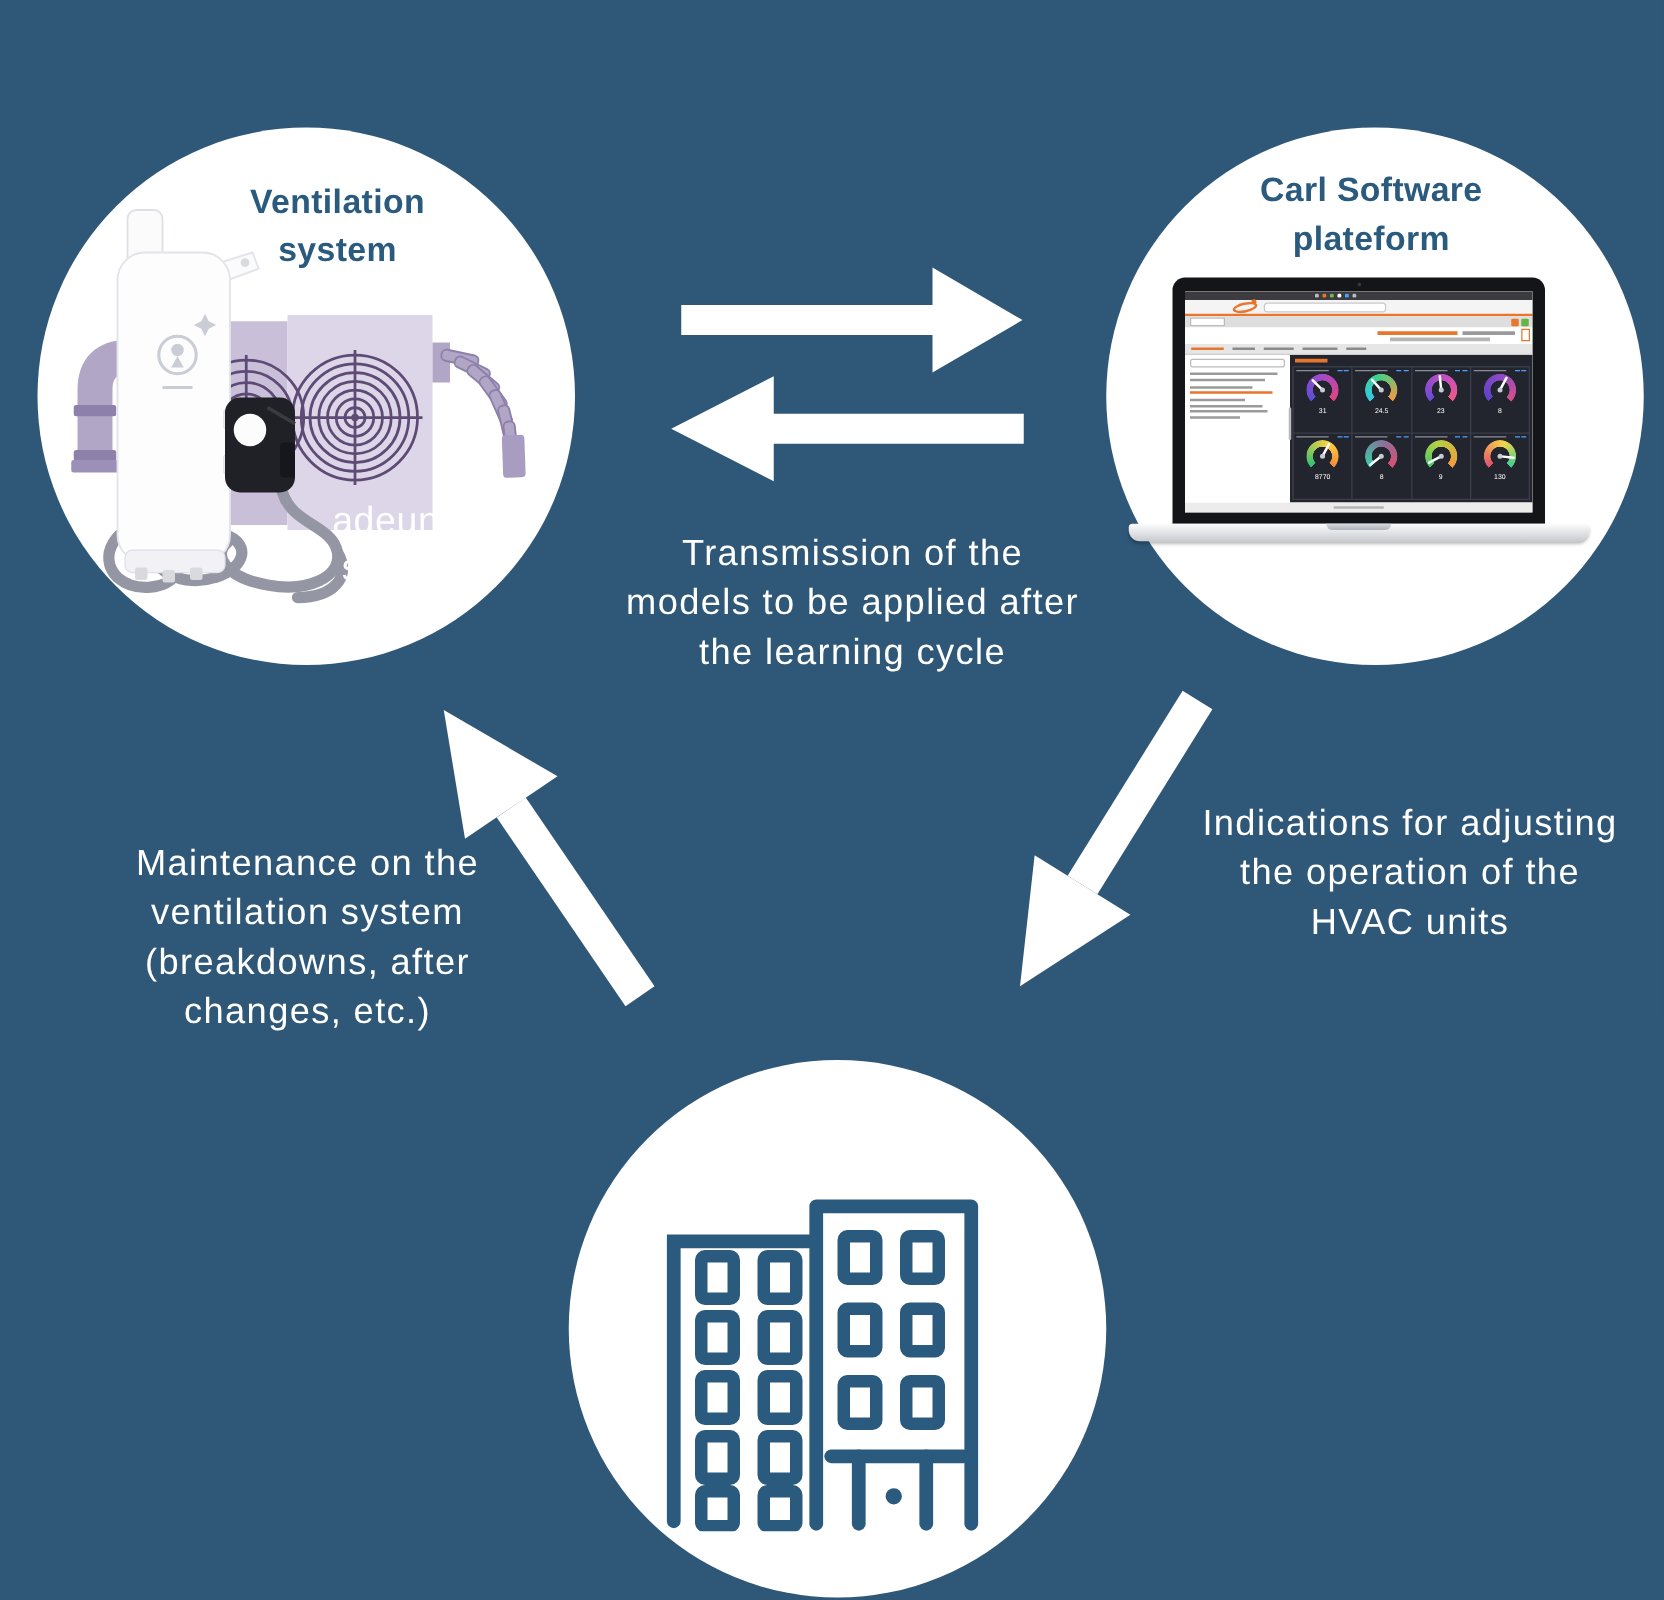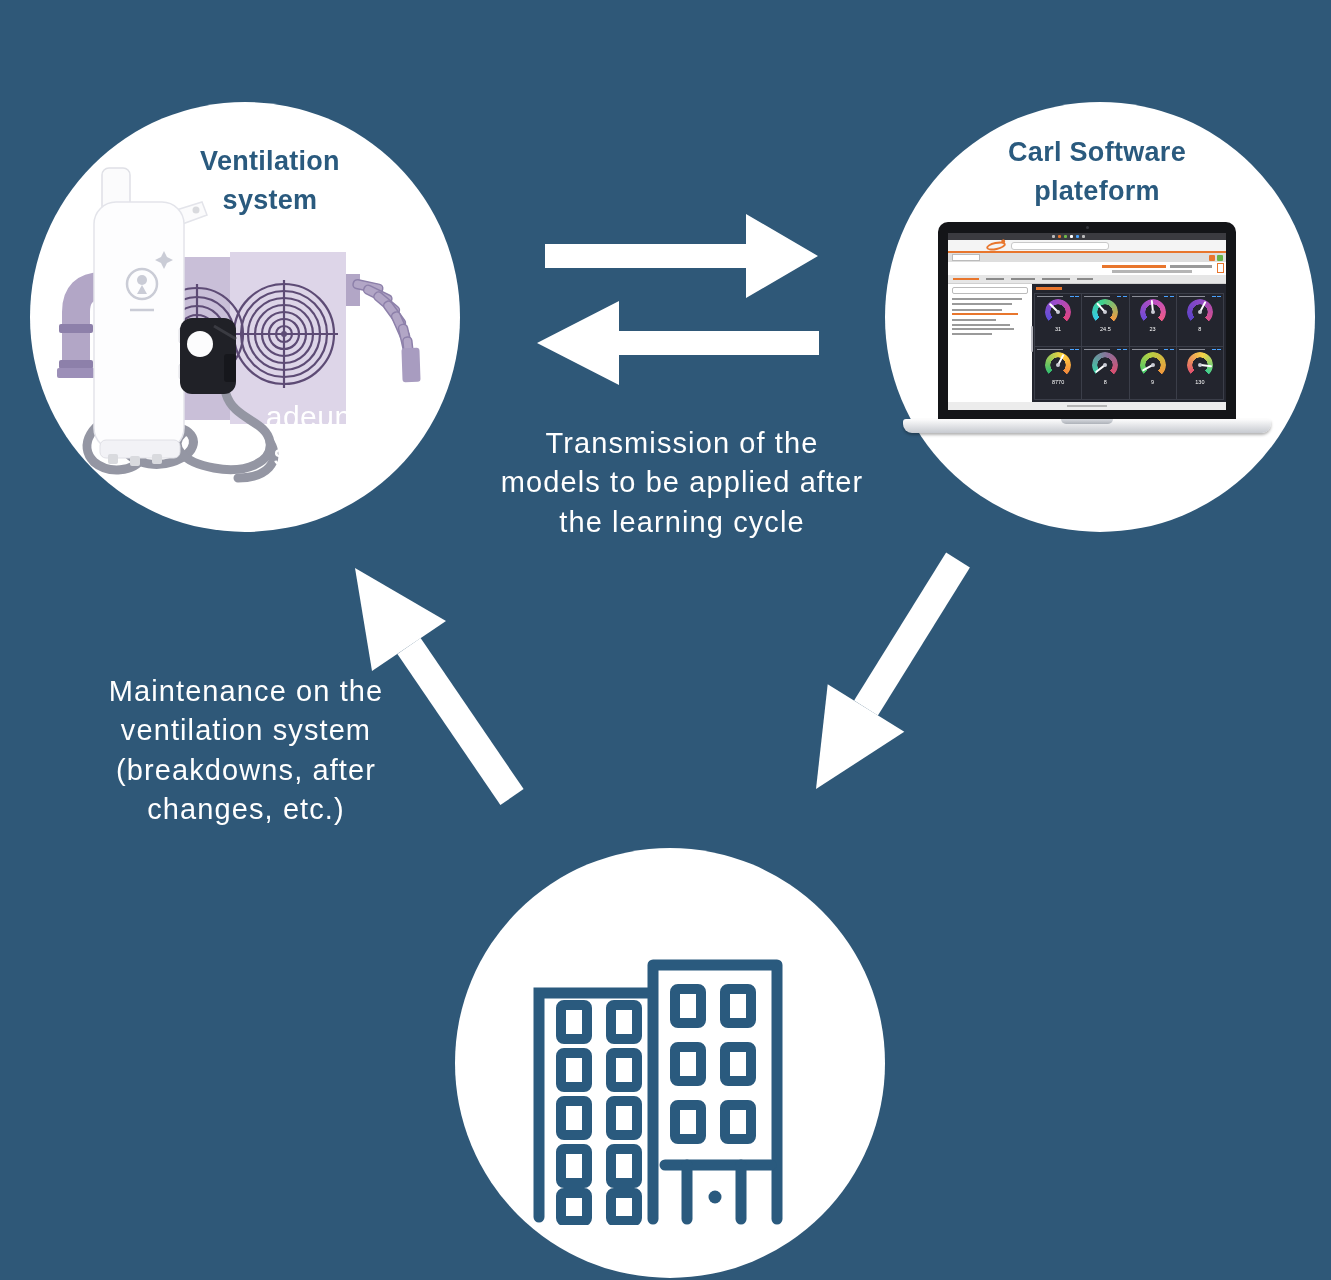--- a/index.html
+++ b/index.html
@@ -438,18 +438,21 @@
   <div class="ctitle t-vent">Ventilation
 system</div>
   <div class="ctitle t-carl">Carl Software
 plateform</div>
   <div class="ccaption cap-adeunis">adeunis
 sensor</div>
 
   <div class="wlabel l-trans">Transmission of the
 models to be applied after
 the learning cycle</div>
+  <div class="wlabel l-adj">Indications for adjusting
+the operation of the
+HVAC units</div>
   <div class="wlabel l-maint">Maintenance on the
 ventilation system
 (breakdowns, after
 changes, etc.)</div>
 
 </div>
 
 </body></html>

